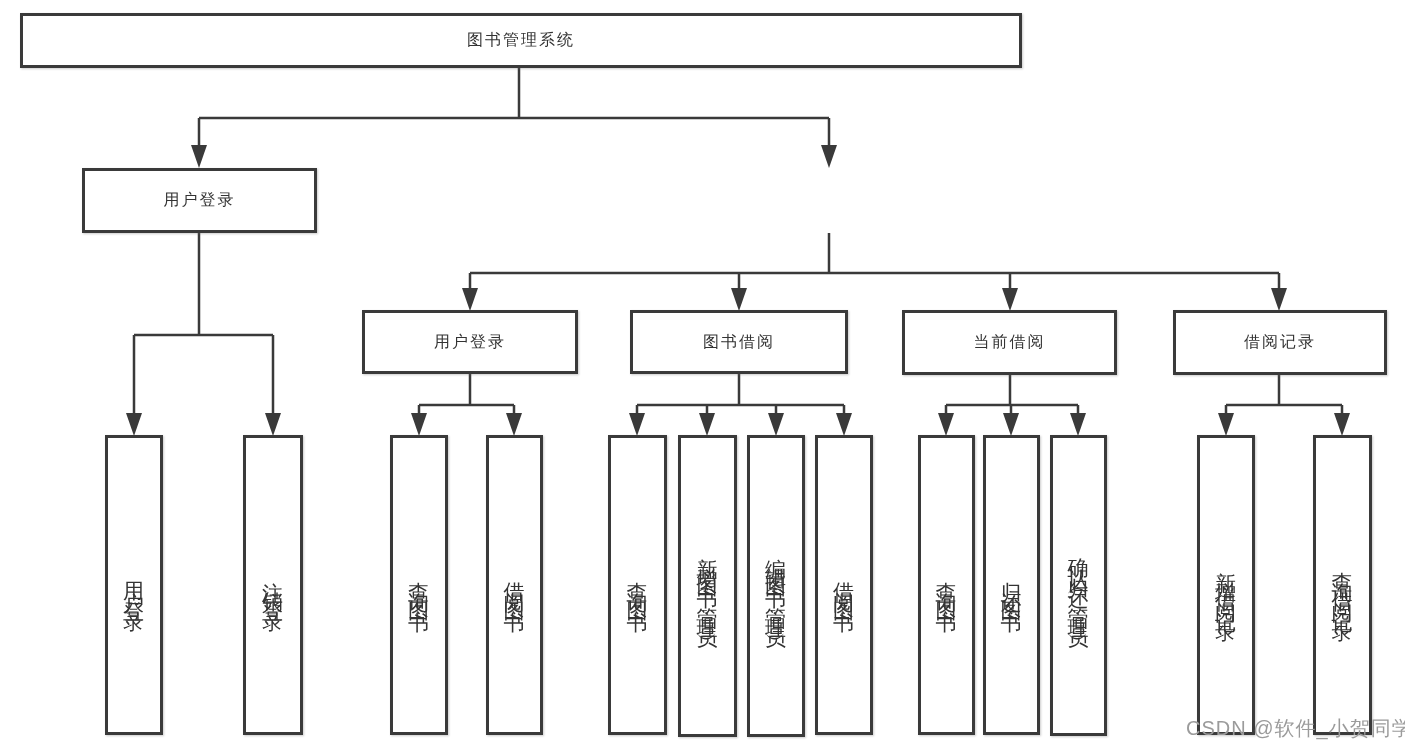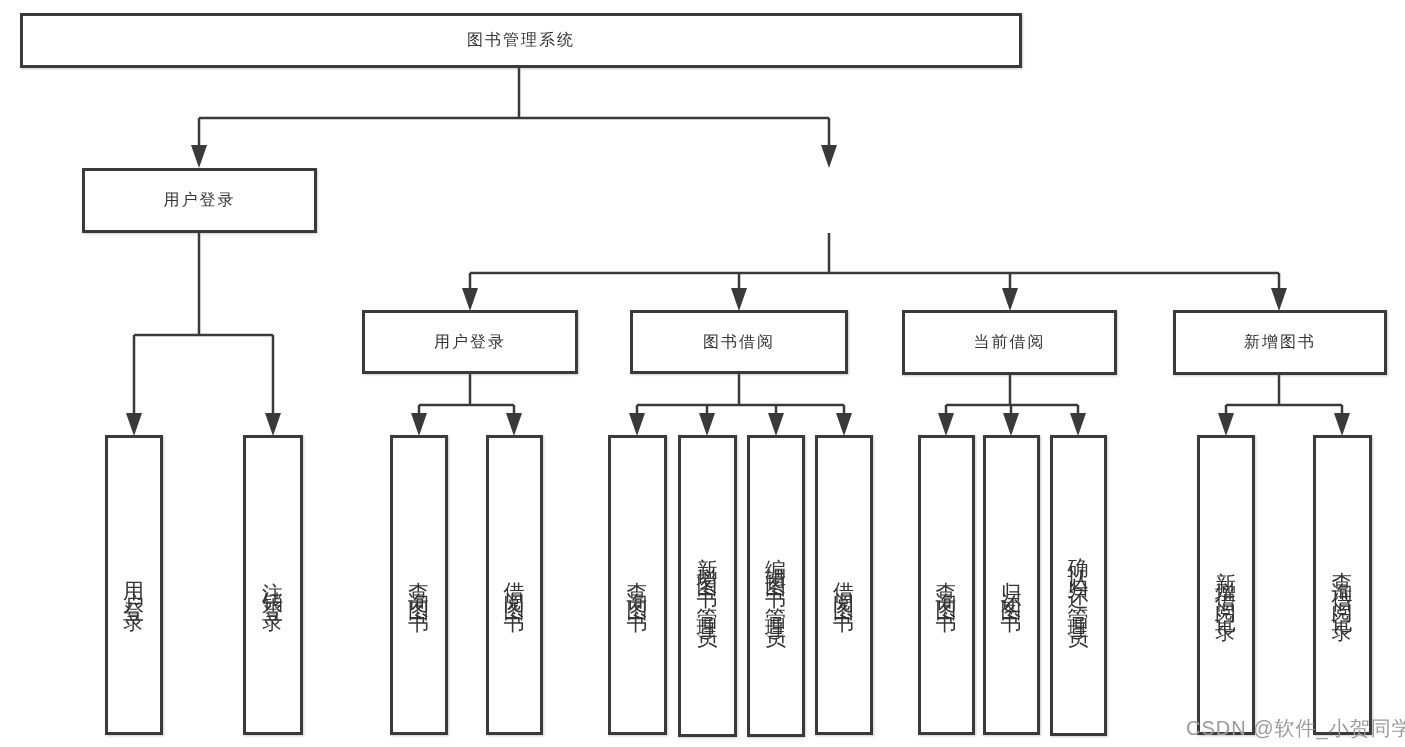--- a/index.html
+++ b/index.html
@@ -105,21 +105,21 @@
   <div class="node h" style="left:362px;top:310px;width:216px;height:64px">
     <span class="lbl">用户登录</span>
   </div>
   <div class="node h" style="left:902px;top:310px;width:215px;height:65px">
     <span class="lbl">当前借阅</span>
   </div>
   <div class="node h" style="left:630px;top:310px;width:218px;height:64px">
     <span class="lbl">图书借阅</span>
   </div>
   <div class="node h" style="left:1173px;top:310px;width:214px;height:65px">
-    <span class="lbl">新增图书</span>
+    <span class="lbl">借阅记录</span>
   </div>
 
   <div class="node v" style="left:105px;top:435px;width:58px;height:300px">
     <span class="lbl">用户登录</span>
   </div>
   <div class="node v" style="left:243px;top:435px;width:60px;height:300px">
     <span class="lbl">注销登录</span>
   </div>
 
   <div class="node v" style="left:390px;top:435px;width:58px;height:300px">

